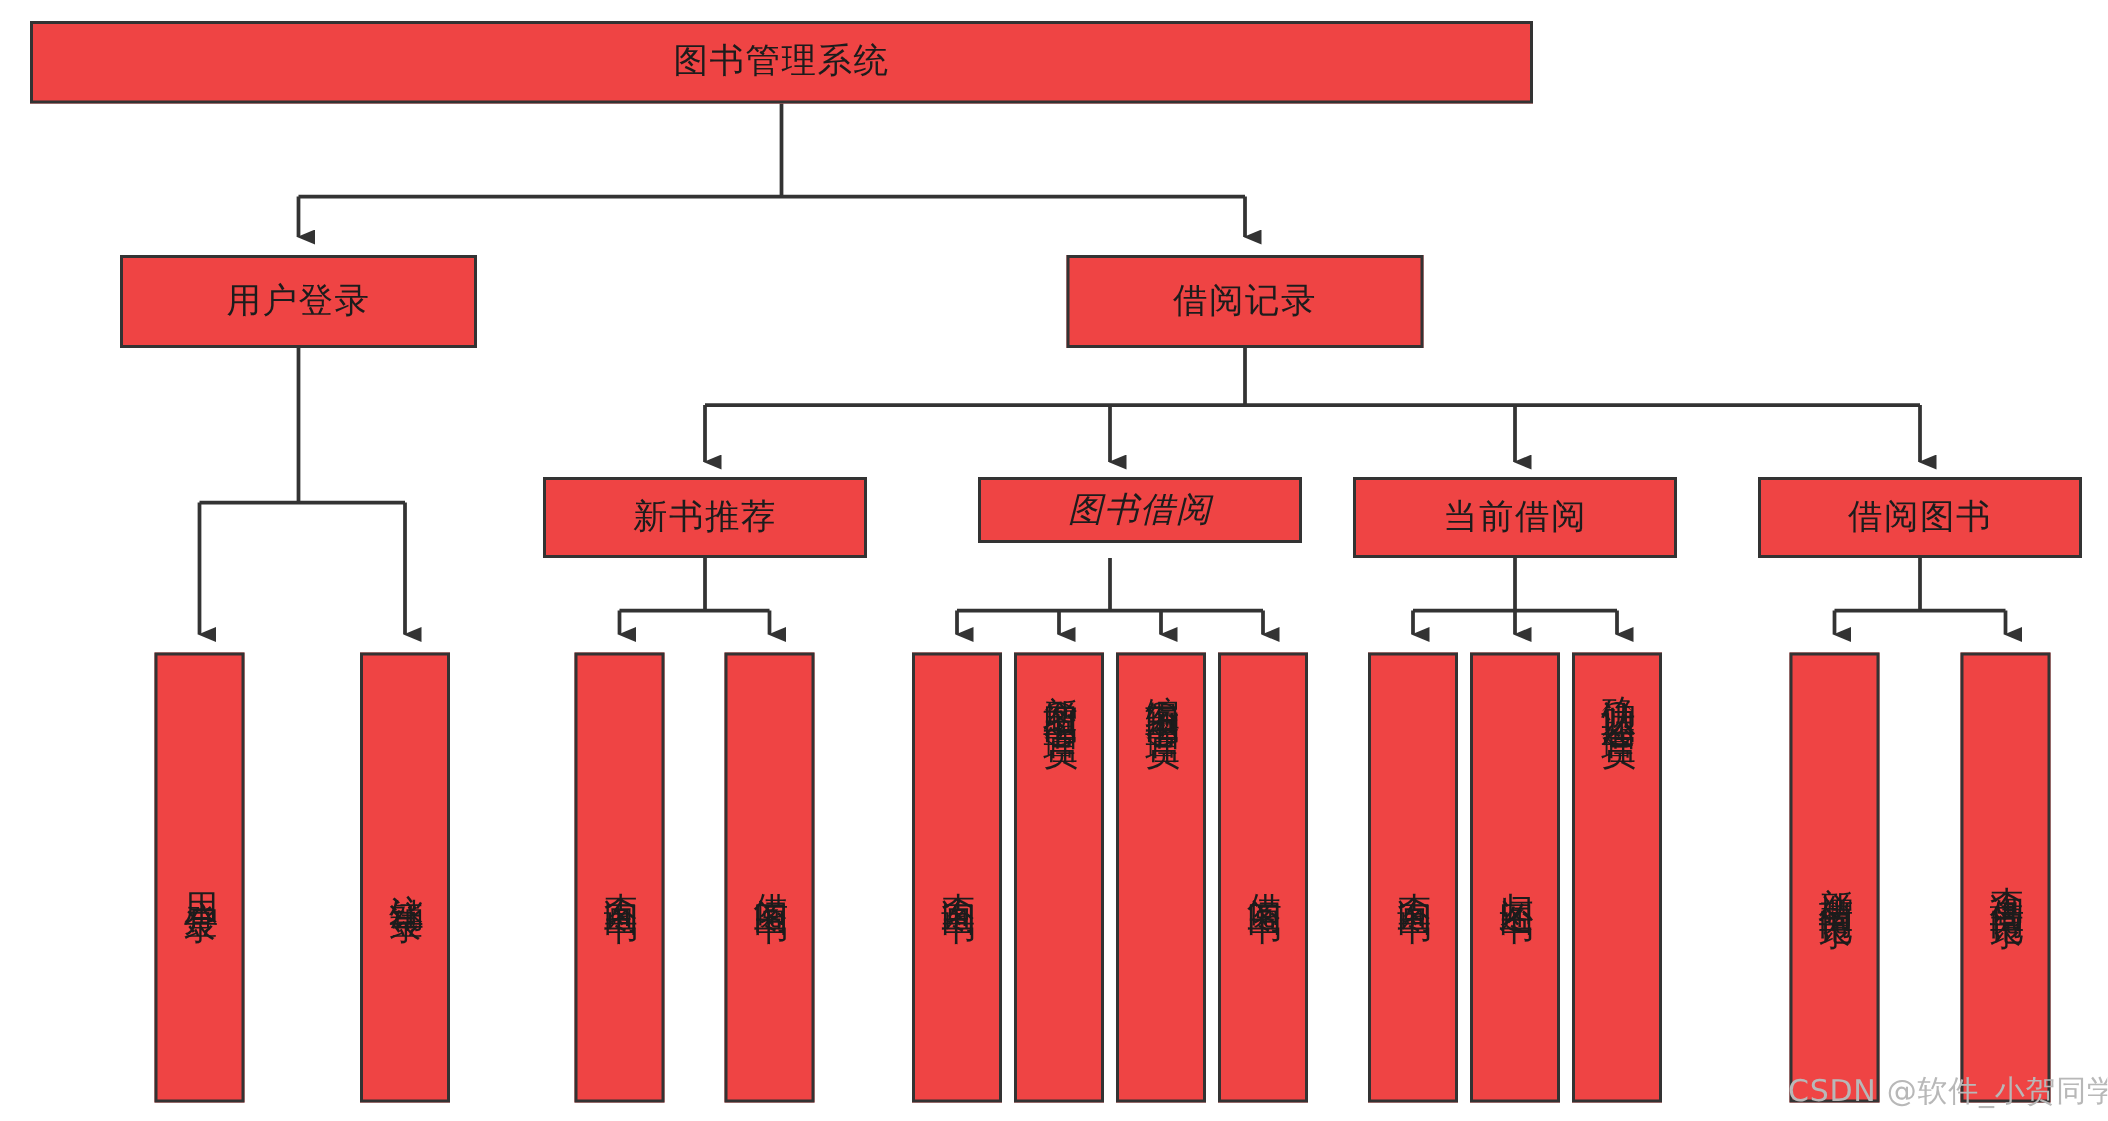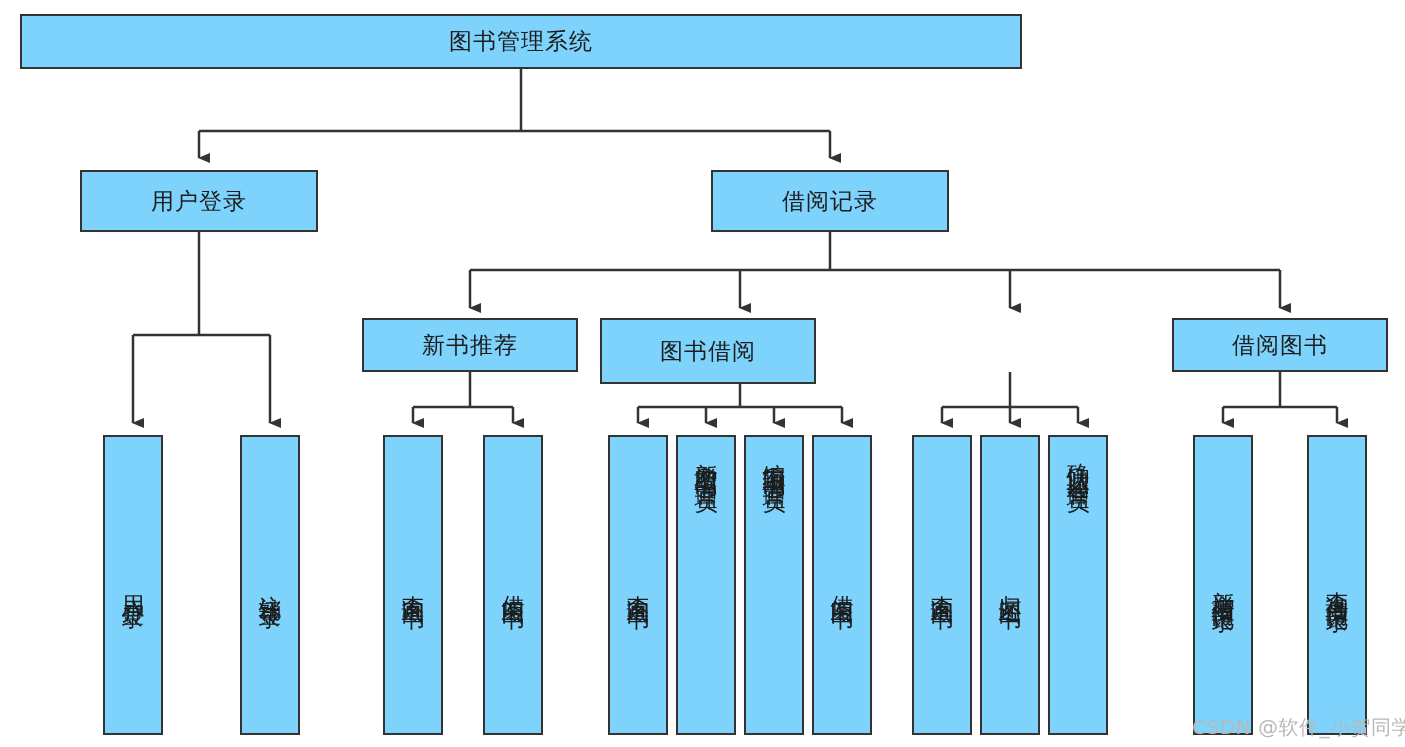--- a/index.html
+++ b/index.html
@@ -23,21 +23,21 @@
     position: absolute;
     left: 0;
     top: 0;
     width: 1405px;
     height: 747px;
     pointer-events: none;
   }
   .node {
     position: absolute;
     box-sizing: border-box;
-    background: #7dd3fc;
+    background: #ef4444;
     border: 2.5px solid #333333;
     display: flex;
     align-items: center;
     justify-content: center;
     z-index: 2;
   }
   .node-label {
     font-size: 23px;
     line-height: 1.15;
     color: #1c1c1c;
@@ -139,24 +139,27 @@
   </div>
 
   <div class="node" style="left:711px; top:170px; width:238px; height:62px;">
     <span class="node-label">借阅记录</span>
   </div>
 
   <div class="node" style="left:362px; top:318px; width:216px; height:54px;text-align:center;">
     <span class="node-label">新书推荐</span>
   </div>
 
-  <div class="node" style="left:600px; top:318px; width:216px; height:66px;">
+  <div class="node" style="left:652px; top:318px; width:216px; height:44px;font-style:italic;">
     <span class="node-label">图书借阅</span>
   </div>
 
+  <div class="node" style="left:902px; top:318px; width:216px; height:54px;">
+    <span class="node-label">当前借阅</span>
+  </div>
 
   <div class="node" style="left:1172px; top:318px; width:216px; height:54px;">
     <span class="node-label">借阅图书</span>
   </div>
 
   <div class="node leaf short" style="left:103px; top:435px; width:60px; height:300px;">
     <span class="node-label">用户登录</span>
   </div>
 
   <div class="node leaf short" style="left:240px; top:435px; width:60px; height:300px;">

